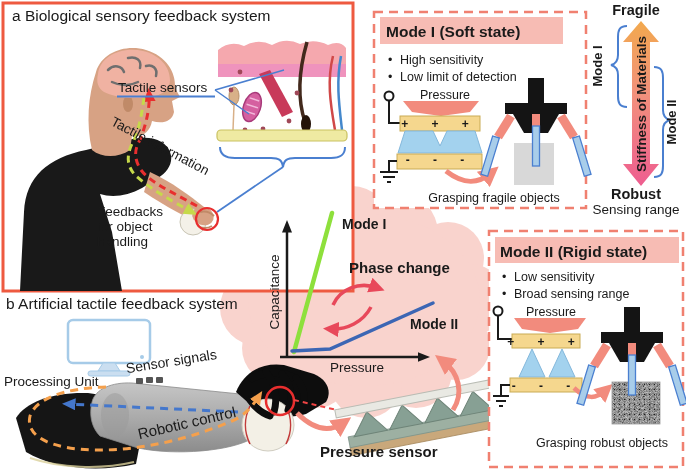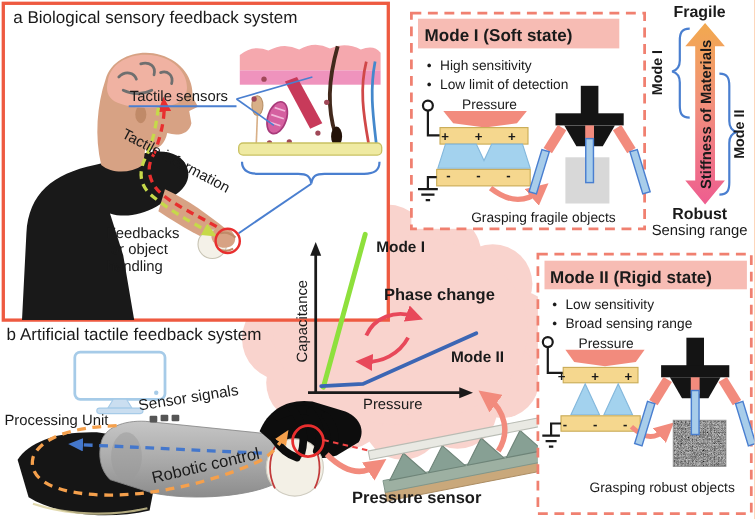--- a/index.html
+++ b/index.html
@@ -1,16 +1,16 @@
 <!DOCTYPE html>
 <html><head>
 <meta charset="utf-8">
 <style>
   html,body{margin:0;padding:0;background:#fff;}
-  #fig{position:relative;width:686px;height:472px;background:#f97316;overflow:hidden;}
+  #fig{position:relative;width:686px;height:472px;background:#0369a1;overflow:hidden;}
   svg{font-family:"Liberation Sans","DejaVu Sans",sans-serif;}
   text{fill:#1a1a1a;}
   .t15{font-size:15.5px;}
   .t13{font-size:13.5px;}
   .t12{font-size:12.5px;}
   .bold{font-weight:bold;}
   .mid{text-anchor:middle;}
   .charge{font-size:12px;font-weight:bold;letter-spacing:10px;}
 </style>
 </head>

